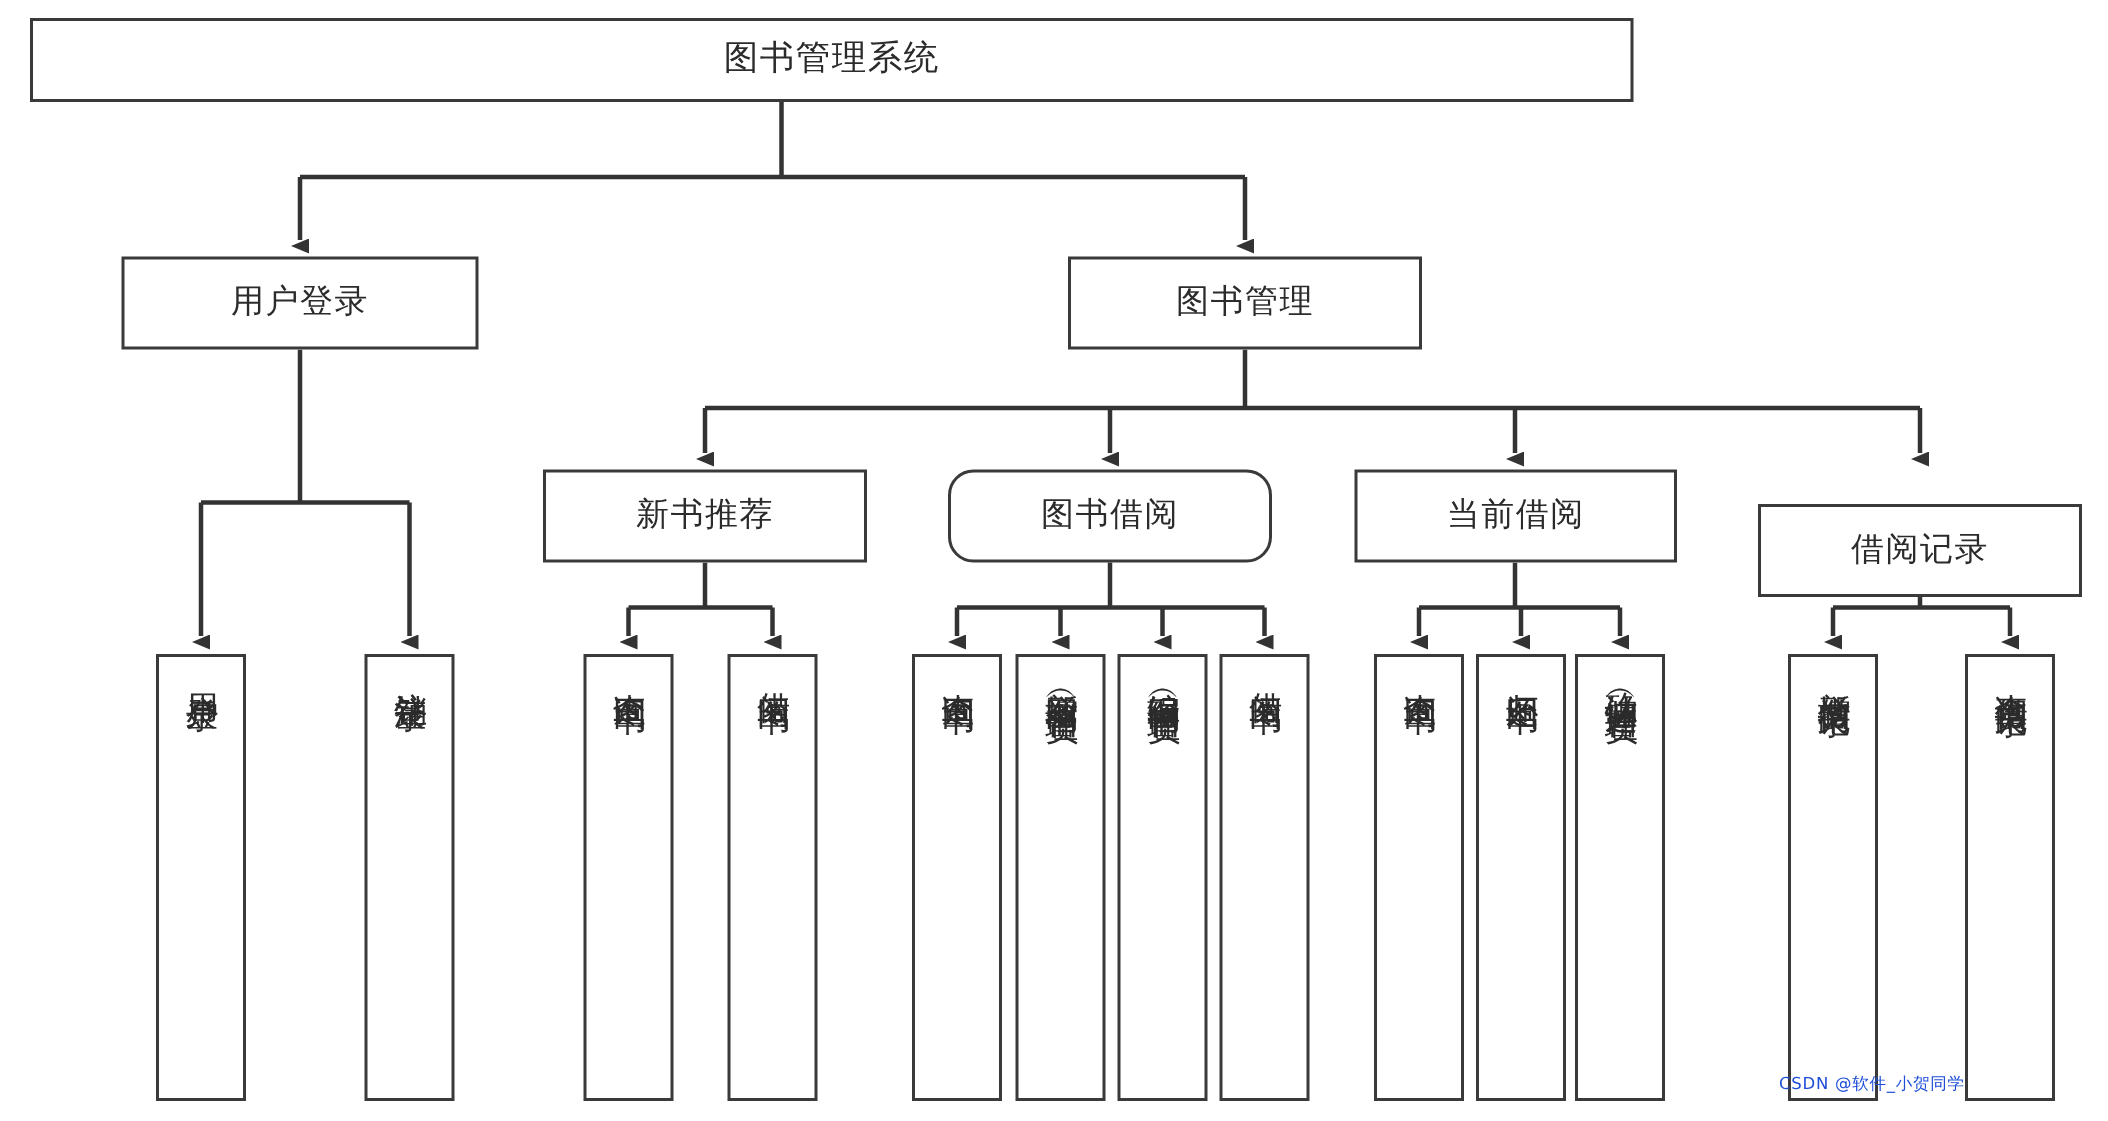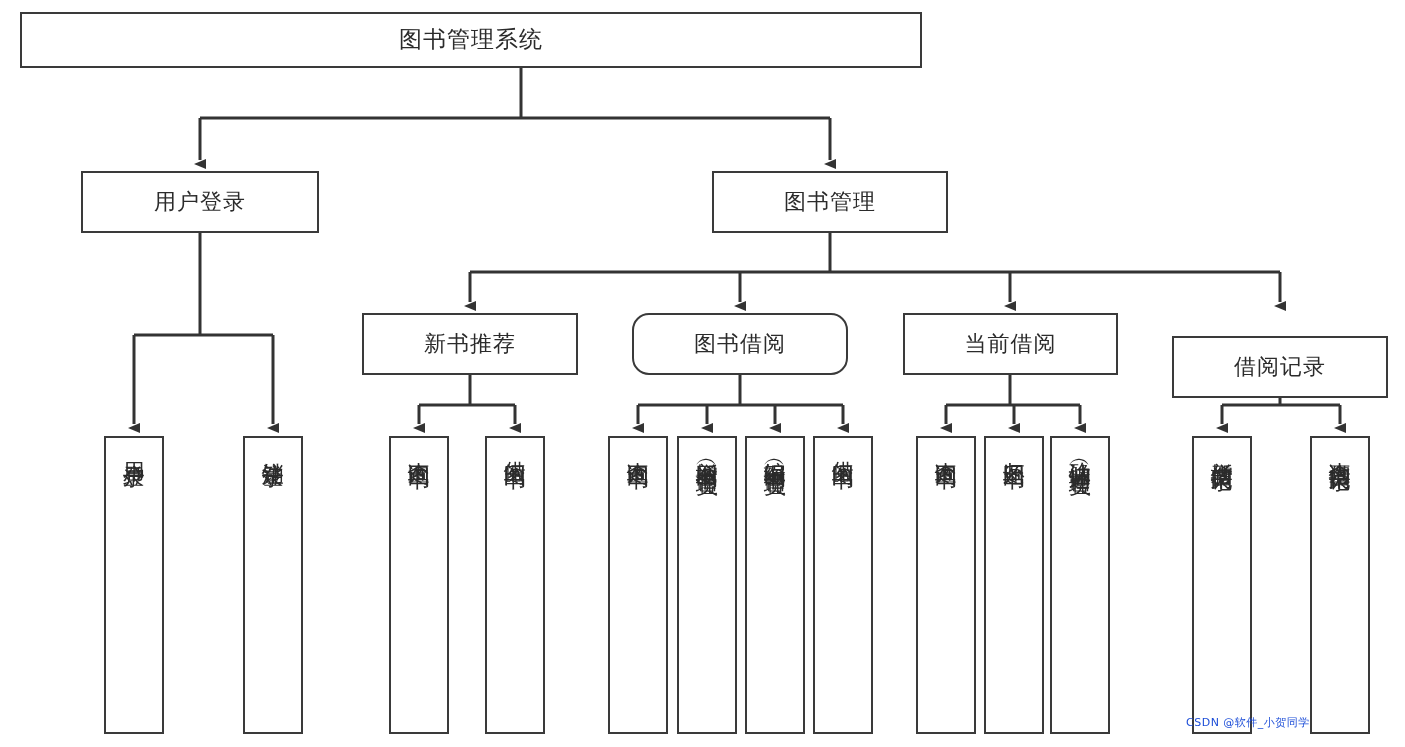--- a/index.html
+++ b/index.html
@@ -117,21 +117,21 @@
       <path d="M1014,405 L1014,424" marker-end="url(#arrow)"></path>
       <path d="M1080,405 L1080,424" marker-end="url(#arrow)"></path>
 
       <path d="M1280,375 L1280,405"></path>
       <path d="M1222,405 L1340,405"></path>
       <path d="M1222,405 L1222,424" marker-end="url(#arrow)"></path>
       <path d="M1340,405 L1340,424" marker-end="url(#arrow)"></path>
     </g>
   </svg>
 
-  <div id="root-node" class="node horiz" style="left:20px; top:12px; width:902px; height:56px;">图书管理系统</div>
+  <div id="root-node" class="node horiz" style="left:20px; top:12px; width:1069px; height:56px;">图书管理系统</div>
 
   <div class="node horiz" style="left:81px; top:171px; width:238px; height:62px;">用户登录</div>
   <div class="node horiz" style="left:362px; top:313px; width:216px; height:62px;">新书推荐</div>
 
   <div class="node horiz" style="left:712px; top:171px; width:236px; height:62px;">图书管理</div>
   <div class="node horiz" style="left:632px; top:313px; width:216px; height:62px;border-radius:17px;">图书借阅</div>
   <div class="node horiz" style="left:903px; top:313px; width:215px; height:62px;">当前借阅</div>
   <div class="node horiz" style="left:1172px; top:313px; width:216px; height:62px;margin-top:23px;">借阅记录</div>
 
   <div class="node vert" style="left:104px; top:436px; width:60px; height:298px;">

